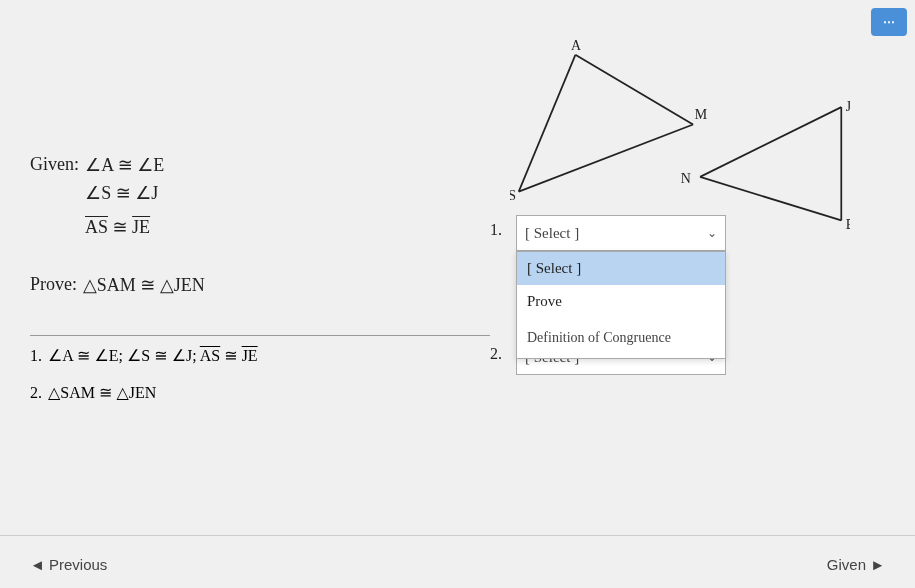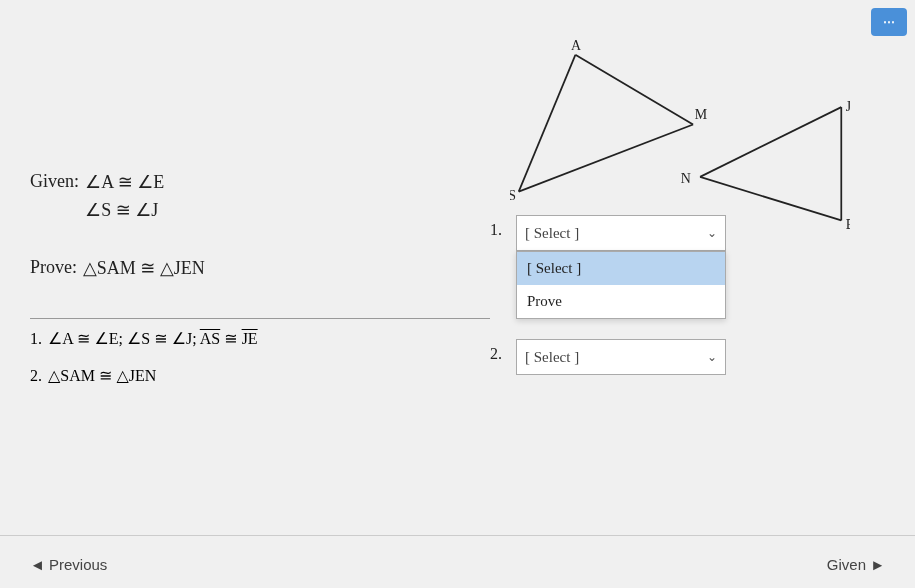--- a/index.html
+++ b/index.html
@@ -214,20 +214,23 @@
     <div class="left-panel">
 
       <div class="given-section">
         <div class="given-line">
           <span style="margin-right:6px;">Given:</span>
           <span>∠A ≅ ∠E</span>
         </div>
         <div class="given-line" style="padding-left: 55px; font-family: Liberation Serif, serif;">
           <span>∠S ≅ ∠J</span>
         </div>
+        <div class="given-line" style="padding-left: 55px; margin-top: 12px;">
+          <span><span class="overline">AS</span> ≅ <span class="overline">JE</span></span>
+        </div>
       </div>
 
       <div class="prove-section">
         <div class="given-line">
           <span style="margin-right:6px;">Prove:</span>
           <span>△SAM ≅ △JEN</span>
         </div>
       </div>
 
       <hr class="separator-line">
@@ -272,20 +275,21 @@
           <span class="row-number">1.</span>
           <div style="position: relative;">
             <div class="select-box">
               <span>[ Select ]</span>
               <span class="select-chevron">⌄</span>
             </div>
 
             <div class="dropdown-menu">
               <div class="dropdown-item highlighted">[ Select ]</div>
               <div class="dropdown-item normal">Prove</div>
+              <div class="dropdown-item spacer">Definition of Congruence</div>
             </div>
           </div>
         </div>
 
         <div class="answer-row" style="margin-top: 70px;">
           <span class="row-number">2.</span>
           <div style="position: relative;">
             <div class="select-box">
               <span>[ Select ]</span>
               <span class="select-chevron">⌄</span>

